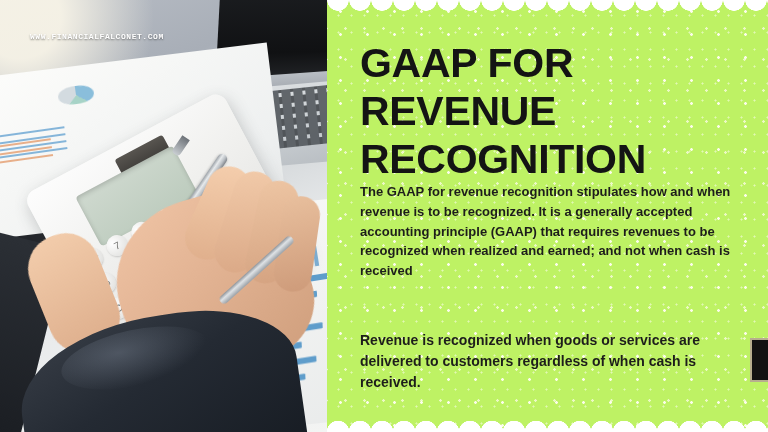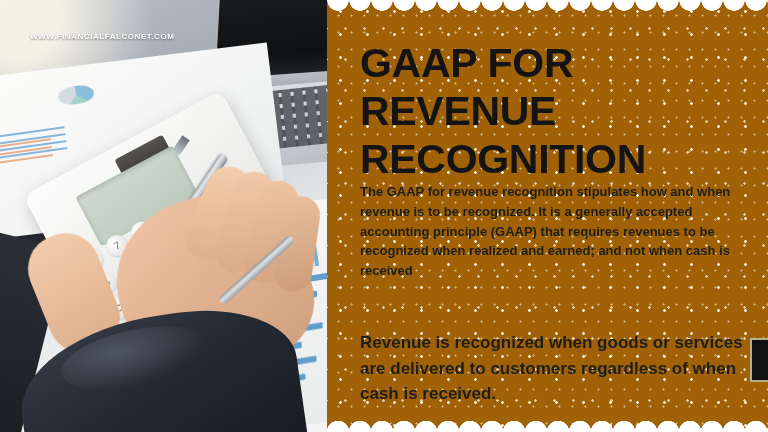--- a/index.html
+++ b/index.html
@@ -113,26 +113,26 @@
 
   
   .ph-sleeve{position:absolute;left:20px;top:316px;width:280px;height:150px;border-radius:54% 40% 0 0;
     background:linear-gradient(155deg,#3a4049 0%,#242a33 45%,#171c23 100%);
     transform:rotate(-8deg);}
   .ph-sleeve-hl{position:absolute;left:60px;top:330px;width:150px;height:56px;border-radius:50%;
     background:radial-gradient(ellipse at 40% 35%,rgba(120,130,145,.45),rgba(0,0,0,0) 70%);
     transform:rotate(-12deg);}
 
   .watermark{position:absolute;left:30px;top:32px;color:#ffffff;font-size:8px;font-weight:700;
-    letter-spacing:.55px;font-family:Liberation Sans, sans-serif;
+    letter-spacing:.55px;font-family:Liberation Mono, monospace;
     text-shadow:0 1px 2px rgba(0,0,0,.45);white-space:nowrap;}
 
   
   .panel{position:absolute;left:327px;top:0;width:441px;height:432px;overflow:hidden;
-    background:#a16207;}
+    background:#bef264;}
   .panel-dots{position:absolute;inset:0;
     background-image:
       radial-gradient(circle, rgba(255,253,242,.95) 1.1px, rgba(255,255,255,0) 1.6px),
       radial-gradient(circle, rgba(255,252,238,.70) 1.0px, rgba(255,255,255,0) 1.5px),
       radial-gradient(circle, rgba(255,254,246,.55) .8px, rgba(255,255,255,0) 1.3px);
     background-size:27px 23px, 19px 31px, 13px 17px;
     background-position:0 0, 9px 13px, 5px 7px;}
 
   
   .scallop-top{position:absolute;left:0;top:0;width:441px;height:14px;
@@ -144,21 +144,21 @@
 
   .title{position:absolute;left:33px;top:40px;width:392px;
     font-family:"Liberation Sans",sans-serif;font-weight:700;font-size:41px;line-height:1.17;
     letter-spacing:-.3px;color:#141414;}
 
   .body1{position:absolute;left:33px;top:182px;width:390px;
     font-family:"Liberation Sans",sans-serif;font-weight:700;font-size:13px;line-height:1.52;
     color:#1d1d1b;}
 
   .body2{position:absolute;left:33px;top:330px;width:392px;
-    font-family:"Liberation Sans",sans-serif;font-weight:700;font-size:17px;line-height:1.5;
+    font-family:"Liberation Sans",sans-serif;font-weight:700;font-size:14px;line-height:1.5;
     color:#1d1d1b;}
 
   .dark-block{position:absolute;left:423px;top:338px;width:26px;height:40px;
     background:#121212;border:2px solid #b7ae8e;}
 </style>
 </head>
 <body>
 
 <div class="canvas">
 

